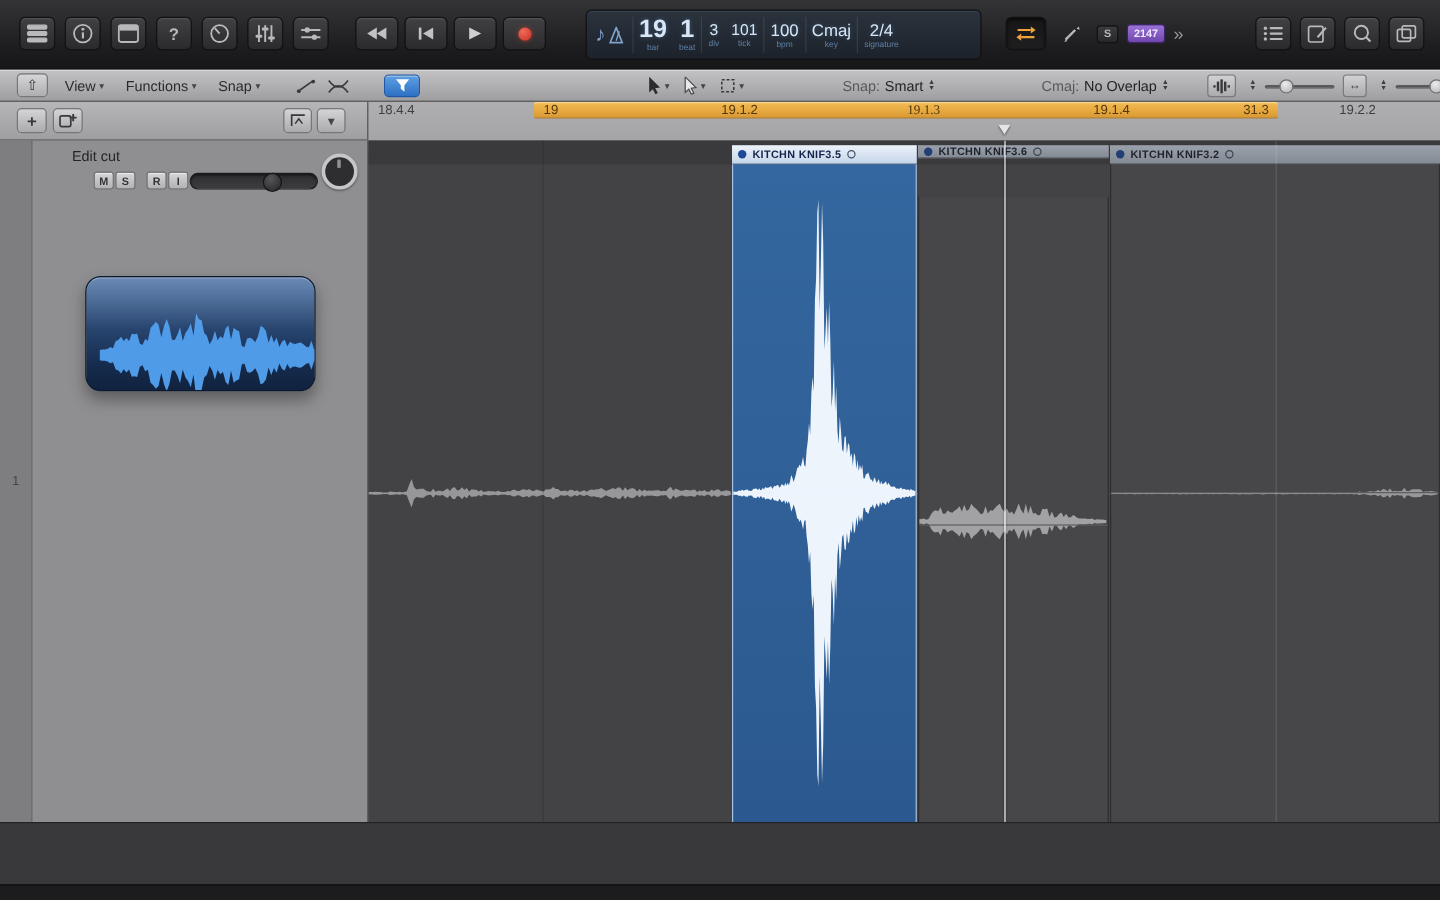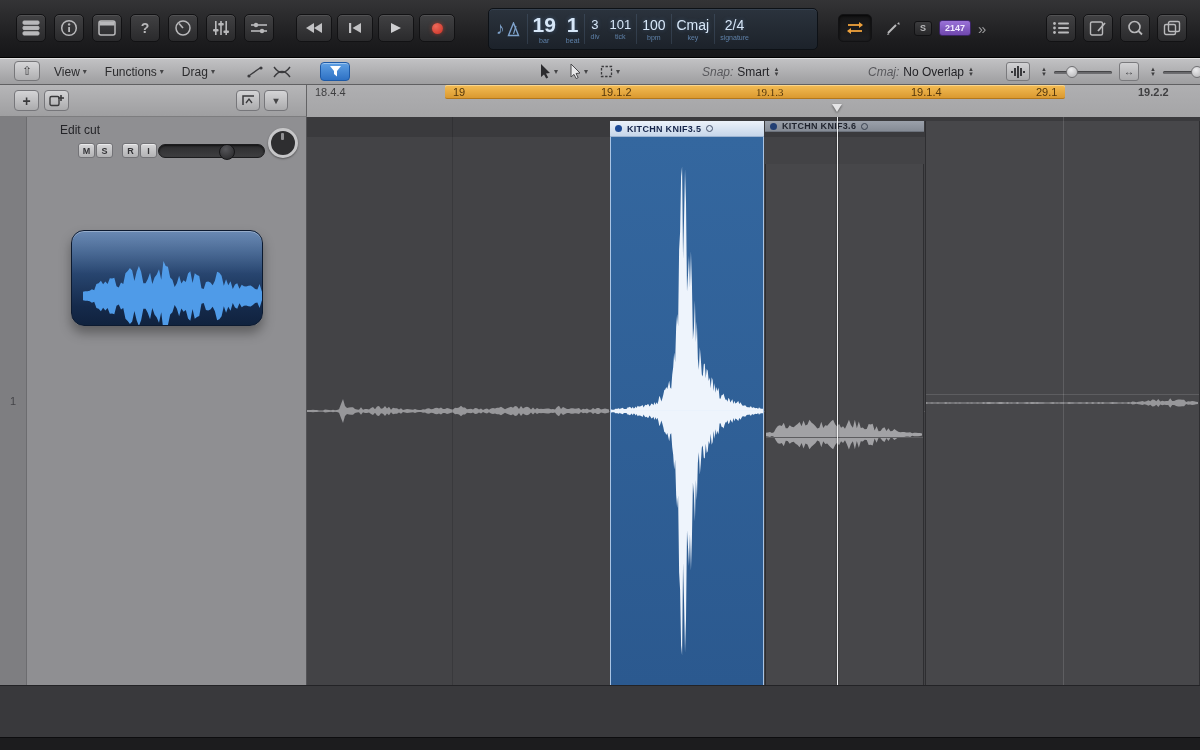--- a/index.html
+++ b/index.html
@@ -52,21 +52,21 @@
     color:#3a3a3c;font-size:12px;}
   .menu-item{display:flex;align-items:center;gap:3px;margin-right:18px;color:#2b2b2d;}
   .caret{font-size:8px;color:#454547;}
   .t2-icons{left:246px;gap:9px;}
   .flex-btn{position:absolute;left:320px;top:4px;width:30px;height:19px;border-radius:4px;
     background:linear-gradient(#5fa0e4,#2e71c4);border:1px solid #1d59a6;display:flex;align-items:center;justify-content:center;
     box-shadow:inset 0 1px 0 rgba(255,255,255,.4);}
   .tools{left:540px;gap:12px;}
   .tool-btn{display:flex;align-items:center;gap:3px;}
   .popup{display:flex;align-items:center;}
-  .pp-label{color:#58585c;margin-right:4px;font-style:italic;}
+  .pp-label{color:#58585c;margin-right:4px;}
   .pp-value{color:#232327;}
   .updown{display:inline-flex;flex-direction:column;margin-left:4px;}
   .updown i{font-style:normal;font-size:6px;line-height:5px;color:#3e3e40;}
   .snap-pp{left:702px;}
   .drag-pp{left:868px;}
   .zoomrow{left:1006px;gap:7px;}
   .mini-btn{width:24px;height:19px;border-radius:3px;background:linear-gradient(#d2d2d4,#ababad);
     border:1px solid #7a7a7d;display:flex;align-items:center;justify-content:center;}
   .zslider{position:relative;width:58px;height:14px;}
   .zslider .groove{position:absolute;left:0;right:0;top:6px;height:3px;border-radius:2px;background:#6e6e71;box-shadow:inset 0 1px 1px rgba(0,0,0,.4);}
@@ -328,21 +328,21 @@
     <div class="t2" style="left:54px;">
       <span class="menu-item">
           <span>View</span>
           <span class="caret">▾</span>
         </span>
       <span class="menu-item">
           <span>Functions</span>
           <span class="caret">▾</span>
         </span>
       <span class="menu-item">
-          <span>Drag</span>
+          <span>Snap</span>
           <span class="caret">▾</span>
         </span>
     </div>
     <div class="t2 t2-icons">
       <svg width="18" height="14">
           <circle cx="3" cy="11" r="1.6" fill="#3a3a3d"></circle>
           <line x1="4" y1="10" x2="14" y2="3" stroke="#3a3a3d" stroke-width="1.4"></line>
           <circle cx="15" cy="3" r="1.6" fill="#3a3a3d"></circle>
         </svg>
       <svg width="18" height="14">
@@ -446,22 +446,22 @@
       </div>
     </div>
     <div class="ruler" id="ruler">
       <div class="cycle-band" id="cycle-band" style="left: 138px; width: 620px;"></div>
       <div class="ph-marker" id="playhead-marker" style="left: 525px;"></div>
     <span class="ruler-label" style="left: 5px;">18.4.4</span>
         <span class="ruler-label on-cycle" style="left: 143px;">19</span>
         <span class="ruler-label on-cycle" style="left: 291px;">19.1.2</span>
         <span class="ruler-label on-cycle" style="left: 446px; font-family: Liberation Serif, serif;">19.1.3</span>
         <span class="ruler-label on-cycle" style="left: 601px; text-align: right;">19.1.4</span>
-        <span class="ruler-label on-cycle" style="left: 726px;">29.1</span>
-        <span class="ruler-label" style="left: 828px; font-weight: bold;">19.2.2</span>
+        <span class="ruler-label on-cycle" style="left: 726px;">31.3</span>
+        <span class="ruler-label" style="left: 806px;">19.2.2</span>
       </div>
   </div>
 
   <div class="main">
 
     <div class="track-header">
       <div class="track-num">
         <span>1</span>
       </div>
       <div class="trk-name">Edit cut</div>
@@ -520,20 +520,25 @@
         </div>
         <div class="region-body">
           <svg id="wave-mid" class="wave" preserveAspectRatio="none" viewBox="0 0 159 548">
               <polygon points="0,272.2 2,272.0 4,271.4 6,272.5 8,271.7 10,267.9 12,265.3 14,264.6 16,265.4 18,262.1 20,267.6 22,267.5 24,264.7 26,266.1 28,266.6 30,264.8 32,263.4 34,261.2 36,265.5 38,259.9 40,264.9 42,263.9 44,259.0 46,261.7 48,263.3 50,265.3 52,267.9 54,267.0 56,261.1 58,267.3 60,264.5 62,265.0 64,262.7 66,260.6 68,259.0 70,263.5 72,265.8 74,263.1 76,267.1 78,265.5 80,268.1 82,263.9 84,258.9 86,264.4 88,267.2 90,259.0 92,267.5 94,260.7 96,267.3 98,266.9 100,268.7 102,268.5 104,263.3 106,263.7 108,263.0 110,270.0 112,265.6 114,270.6 116,270.3 118,267.7 120,266.5 122,270.3 124,267.5 126,270.6 128,270.4 130,268.5 132,269.8 134,271.2 136,271.6 138,271.4 140,271.4 142,271.9 144,272.0 146,271.6 148,272.8 150,272.2 152,272.3 154,272.4 156,272.5 158,273.0 158,275.0 156,275.5 154,275.6 152,275.7 150,275.8 148,275.2 146,276.4 144,276.0 142,276.1 140,276.6 138,276.6 136,276.4 134,276.8 132,278.2 130,279.5 128,277.6 126,277.4 124,280.5 122,277.7 120,281.5 118,280.3 116,277.7 114,277.4 112,282.4 110,278.0 108,285.0 106,284.3 104,284.7 102,279.5 100,279.3 98,281.1 96,280.7 94,287.3 92,280.5 90,289.0 88,280.8 86,283.6 84,289.1 82,284.1 80,279.9 78,282.5 76,280.9 74,284.9 72,282.2 70,284.5 68,289.0 66,287.4 64,285.3 62,283.0 60,283.5 58,280.7 56,286.9 54,281.0 52,280.1 50,282.7 48,284.7 46,286.3 44,289.0 42,284.1 40,283.1 38,288.1 36,282.5 34,286.8 32,284.6 30,283.2 28,281.4 26,281.9 24,283.3 22,280.5 20,280.4 18,285.9 16,282.6 14,283.4 12,282.7 10,280.1 8,276.3 6,275.5 4,276.6 2,276.0 0,275.8" fill="#a2a2a5"></polygon>
             </svg>
           <div class="cline"></div>
         </div>
       </div>
 
       <div class="region" style="left:618px;width:275px;">
+        <div class="region-header">
+          <span class="r-dot"></span>
+          <span class="r-name">KITCHN KNIF3.2</span>
+          <span class="r-circle"></span>
+        </div>
         <div class="region-body">
           <svg id="wave-tail" class="wave" preserveAspectRatio="none" viewBox="0 0 275 548">
               <polygon points="0,273.1 2,273.4 4,273.4 6,273.3 8,273.4 10,273.4 12,273.2 14,273.4 16,273.4 18,273.4 20,273.0 22,273.4 24,273.2 26,273.4 28,273.4 30,273.2 32,273.4 34,273.2 36,273.4 38,273.4 40,273.4 42,273.3 44,273.4 46,273.2 48,273.4 50,273.4 52,273.2 54,273.4 56,273.4 58,273.0 60,273.4 62,273.1 64,273.1 66,273.3 68,273.2 70,273.4 72,273.3 74,273.1 76,273.1 78,273.3 80,273.4 82,273.1 84,273.4 86,273.2 88,273.4 90,273.4 92,273.1 94,273.4 96,273.4 98,273.4 100,273.2 102,273.1 104,273.4 106,273.1 108,273.0 110,273.3 112,273.1 114,273.2 116,273.2 118,273.2 120,273.4 122,273.4 124,273.4 126,273.2 128,273.0 130,273.4 132,273.3 134,273.4 136,273.3 138,273.2 140,273.4 142,273.4 144,273.0 146,273.2 148,273.2 150,273.4 152,273.4 154,273.2 156,273.2 158,273.4 160,273.4 162,273.1 164,273.4 166,273.4 168,273.1 170,273.4 172,273.4 174,273.1 176,273.4 178,273.1 180,273.4 182,273.4 184,273.4 186,273.2 188,273.1 190,273.3 192,273.2 194,273.4 196,273.4 198,273.2 200,273.4 202,273.4 204,273.0 206,273.4 208,272.6 210,272.9 212,273.3 214,272.9 216,272.5 218,272.1 220,272.8 222,272.4 224,271.4 226,272.4 228,270.5 230,270.9 232,272.3 234,270.1 236,272.6 238,271.9 240,272.4 242,272.1 244,272.1 246,269.4 248,272.1 250,272.1 252,271.0 254,270.7 256,270.7 258,270.8 260,270.9 262,273.0 264,272.4 266,272.5 268,272.1 270,272.3 272,272.8 274,273.1 274,274.9 272,275.2 270,275.7 268,275.9 266,275.5 264,275.6 262,275.0 260,277.1 258,277.2 256,277.3 254,277.3 252,277.0 250,275.9 248,275.9 246,278.6 244,275.9 242,275.9 240,275.6 238,276.1 236,275.4 234,277.9 232,275.7 230,277.1 228,277.5 226,275.6 224,276.6 222,275.6 220,275.2 218,275.9 216,275.5 214,275.1 212,274.7 210,275.1 208,275.4 206,274.6 204,275.0 202,274.6 200,274.6 198,274.8 196,274.6 194,274.6 192,274.8 190,274.7 188,274.9 186,274.8 184,274.6 182,274.6 180,274.6 178,274.9 176,274.6 174,274.9 172,274.6 170,274.6 168,274.9 166,274.6 164,274.6 162,274.9 160,274.6 158,274.6 156,274.8 154,274.8 152,274.6 150,274.6 148,274.8 146,274.8 144,275.0 142,274.6 140,274.6 138,274.8 136,274.7 134,274.6 132,274.7 130,274.6 128,275.0 126,274.8 124,274.6 122,274.6 120,274.6 118,274.8 116,274.8 114,274.8 112,274.9 110,274.7 108,275.0 106,274.9 104,274.6 102,274.9 100,274.8 98,274.6 96,274.6 94,274.6 92,274.9 90,274.6 88,274.6 86,274.8 84,274.6 82,274.9 80,274.6 78,274.7 76,274.9 74,274.9 72,274.7 70,274.6 68,274.8 66,274.7 64,274.9 62,274.9 60,274.6 58,275.0 56,274.6 54,274.6 52,274.8 50,274.6 48,274.6 46,274.8 44,274.6 42,274.7 40,274.6 38,274.6 36,274.6 34,274.8 32,274.6 30,274.8 28,274.6 26,274.6 24,274.8 22,274.6 20,275.0 18,274.6 16,274.6 14,274.6 12,274.8 10,274.6 8,274.6 6,274.7 4,274.6 2,274.6 0,274.9" fill="#97979a"></polygon>
             </svg>
           <div class="cline"></div>
         </div>
       </div>
 
       <div class="playhead" id="playhead-line" style="left: 530px;"></div>
     </div>

